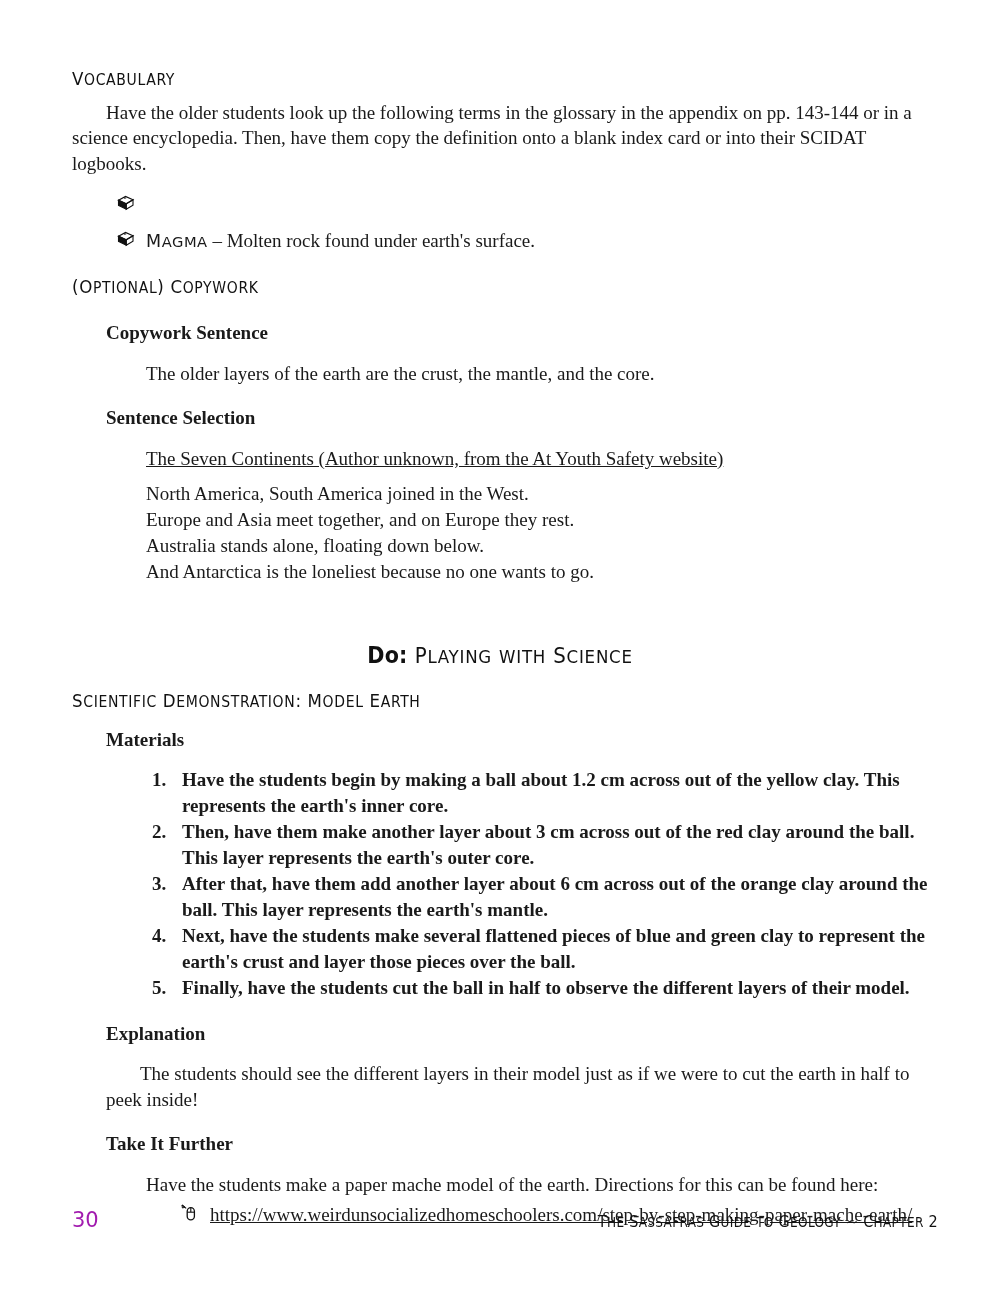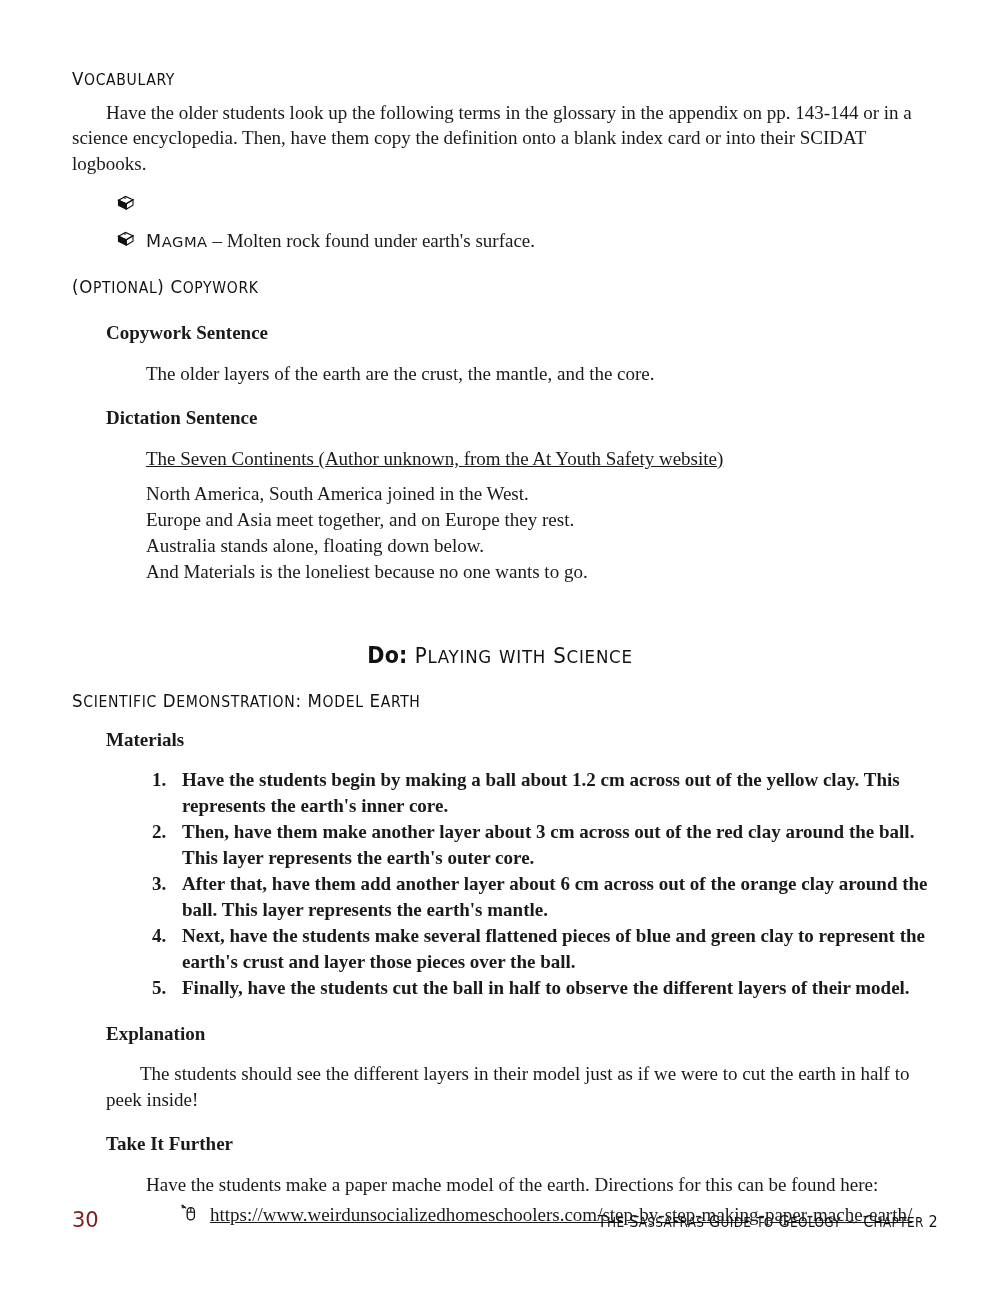--- a/index.html
+++ b/index.html
@@ -183,21 +183,21 @@
     left: 72px;
     right: 62px;
     top: 1208px;
     display: flex;
     align-items: baseline;
     justify-content: space-between;
   }
   .page-number {
     font-family: "DejaVu Sans", "Liberation Sans", sans-serif;
     font-size: 21px;
-    color: #7f1d1d;
+    color: #a21caf;
   }
   .footer-title {
     font-family: "DejaVu Sans", "Liberation Sans", sans-serif;
     font-size: 16px;
     letter-spacing: 0.02em;
     color: #111;
   }
 </style>
 </head>
 <body>
@@ -249,29 +249,29 @@
 
     <div class="block-indent">
       <h3 class="sub-head">Copywork Sentence</h3>
       <div class="spacer-sm"></div>
       <p class="body" style="padding-left:40px;">The older layers of the earth are the crust, the mantle, and the core.</p>
     </div>
 
     <div class="spacer-md"></div>
 
     <div class="block-indent">
-      <h3 class="sub-head">Dictation Sentence</h3>
+      <h3 class="sub-head">Sentence Selection</h3>
       <div class="spacer-sm"></div>
       <p class="body underlined" style="padding-left:40px;">The Seven Continents (Author unknown, from the At Youth Safety website)</p>
       <div style="height:10px;"></div>
       <div style="padding-left:40px;">
         <p class="poem-line">North America, South America joined in the West.</p>
         <p class="poem-line">Europe and Asia meet together, and on Europe they rest.</p>
         <p class="poem-line">Australia stands alone, floating down below.</p>
-        <p class="poem-line">And Materials is the loneliest because no one wants to go.</p>
+        <p class="poem-line">And Antarctica is the loneliest because no one wants to go.</p>
       </div>
     </div>
 
     <div style="height:56px;"></div>
 
     <div class="do-heading display">
       <span class="do-word">Do:</span>
       <span>P<span style="font-size:0.84em">L</span><span style="font-size:0.84em">A</span><span style="font-size:0.84em">Y</span><span style="font-size:0.84em">I</span><span style="font-size:0.84em">N</span><span style="font-size:0.84em">G</span> <span style="font-size:0.84em">W</span><span style="font-size:0.84em">I</span><span style="font-size:0.84em">T</span><span style="font-size:0.84em">H</span> S<span style="font-size:0.84em">C</span><span style="font-size:0.84em">I</span><span style="font-size:0.84em">E</span><span style="font-size:0.84em">N</span><span style="font-size:0.84em">C</span><span style="font-size:0.84em">E</span></span>
     </div>
 

